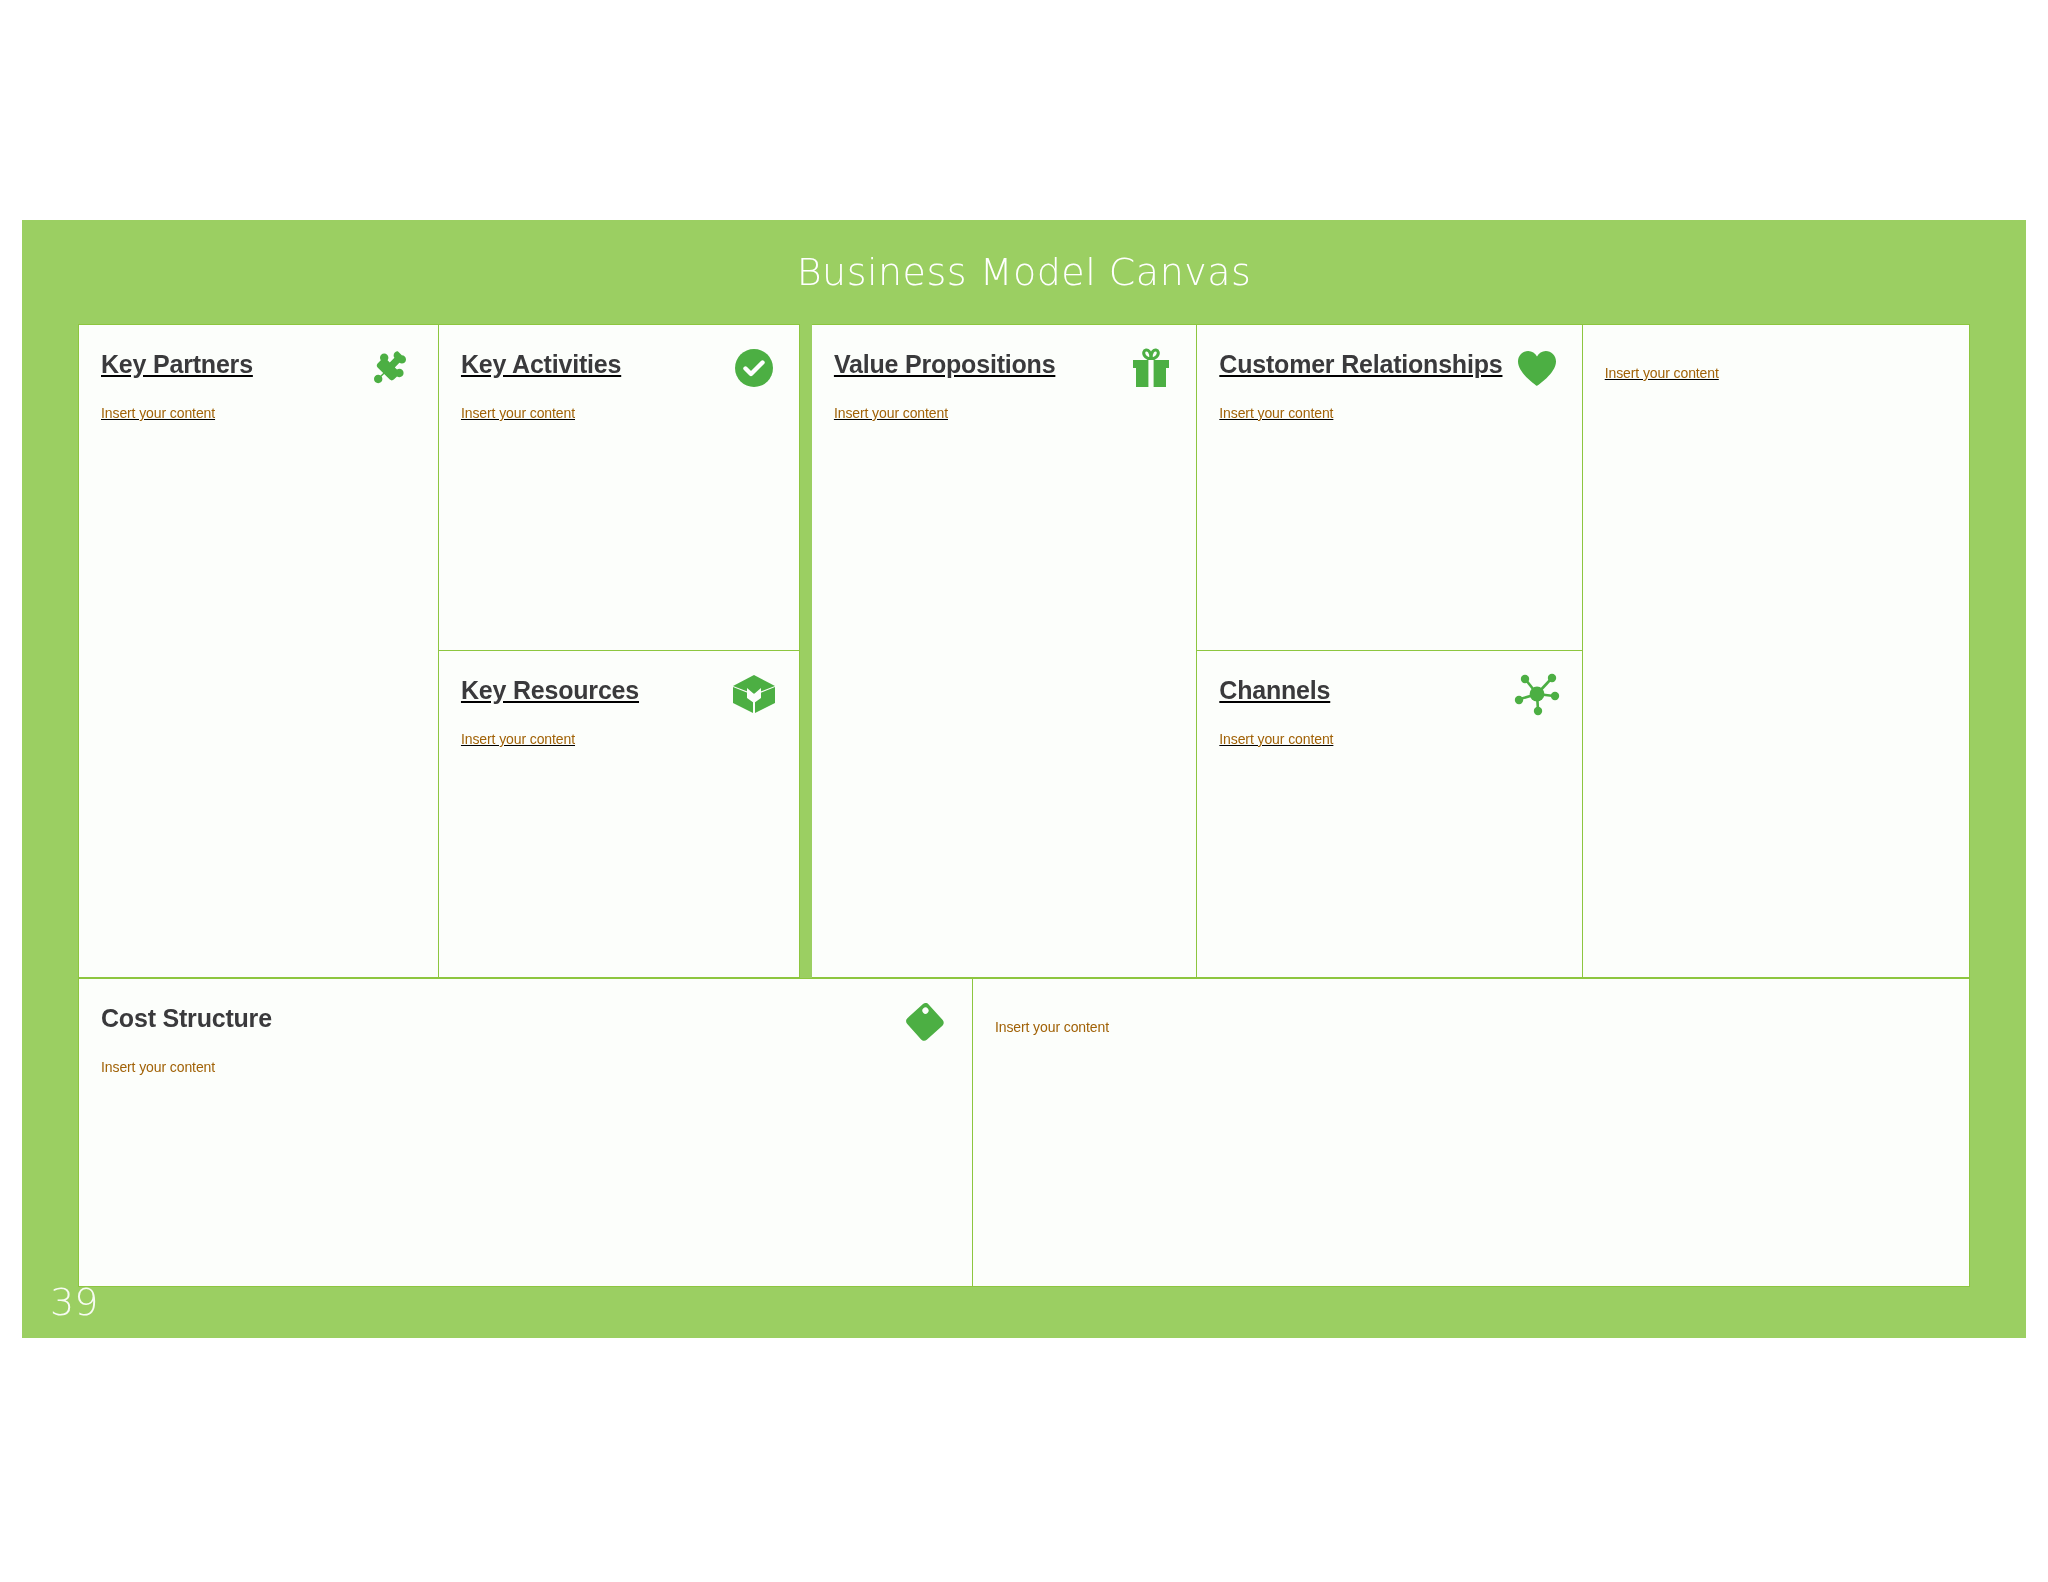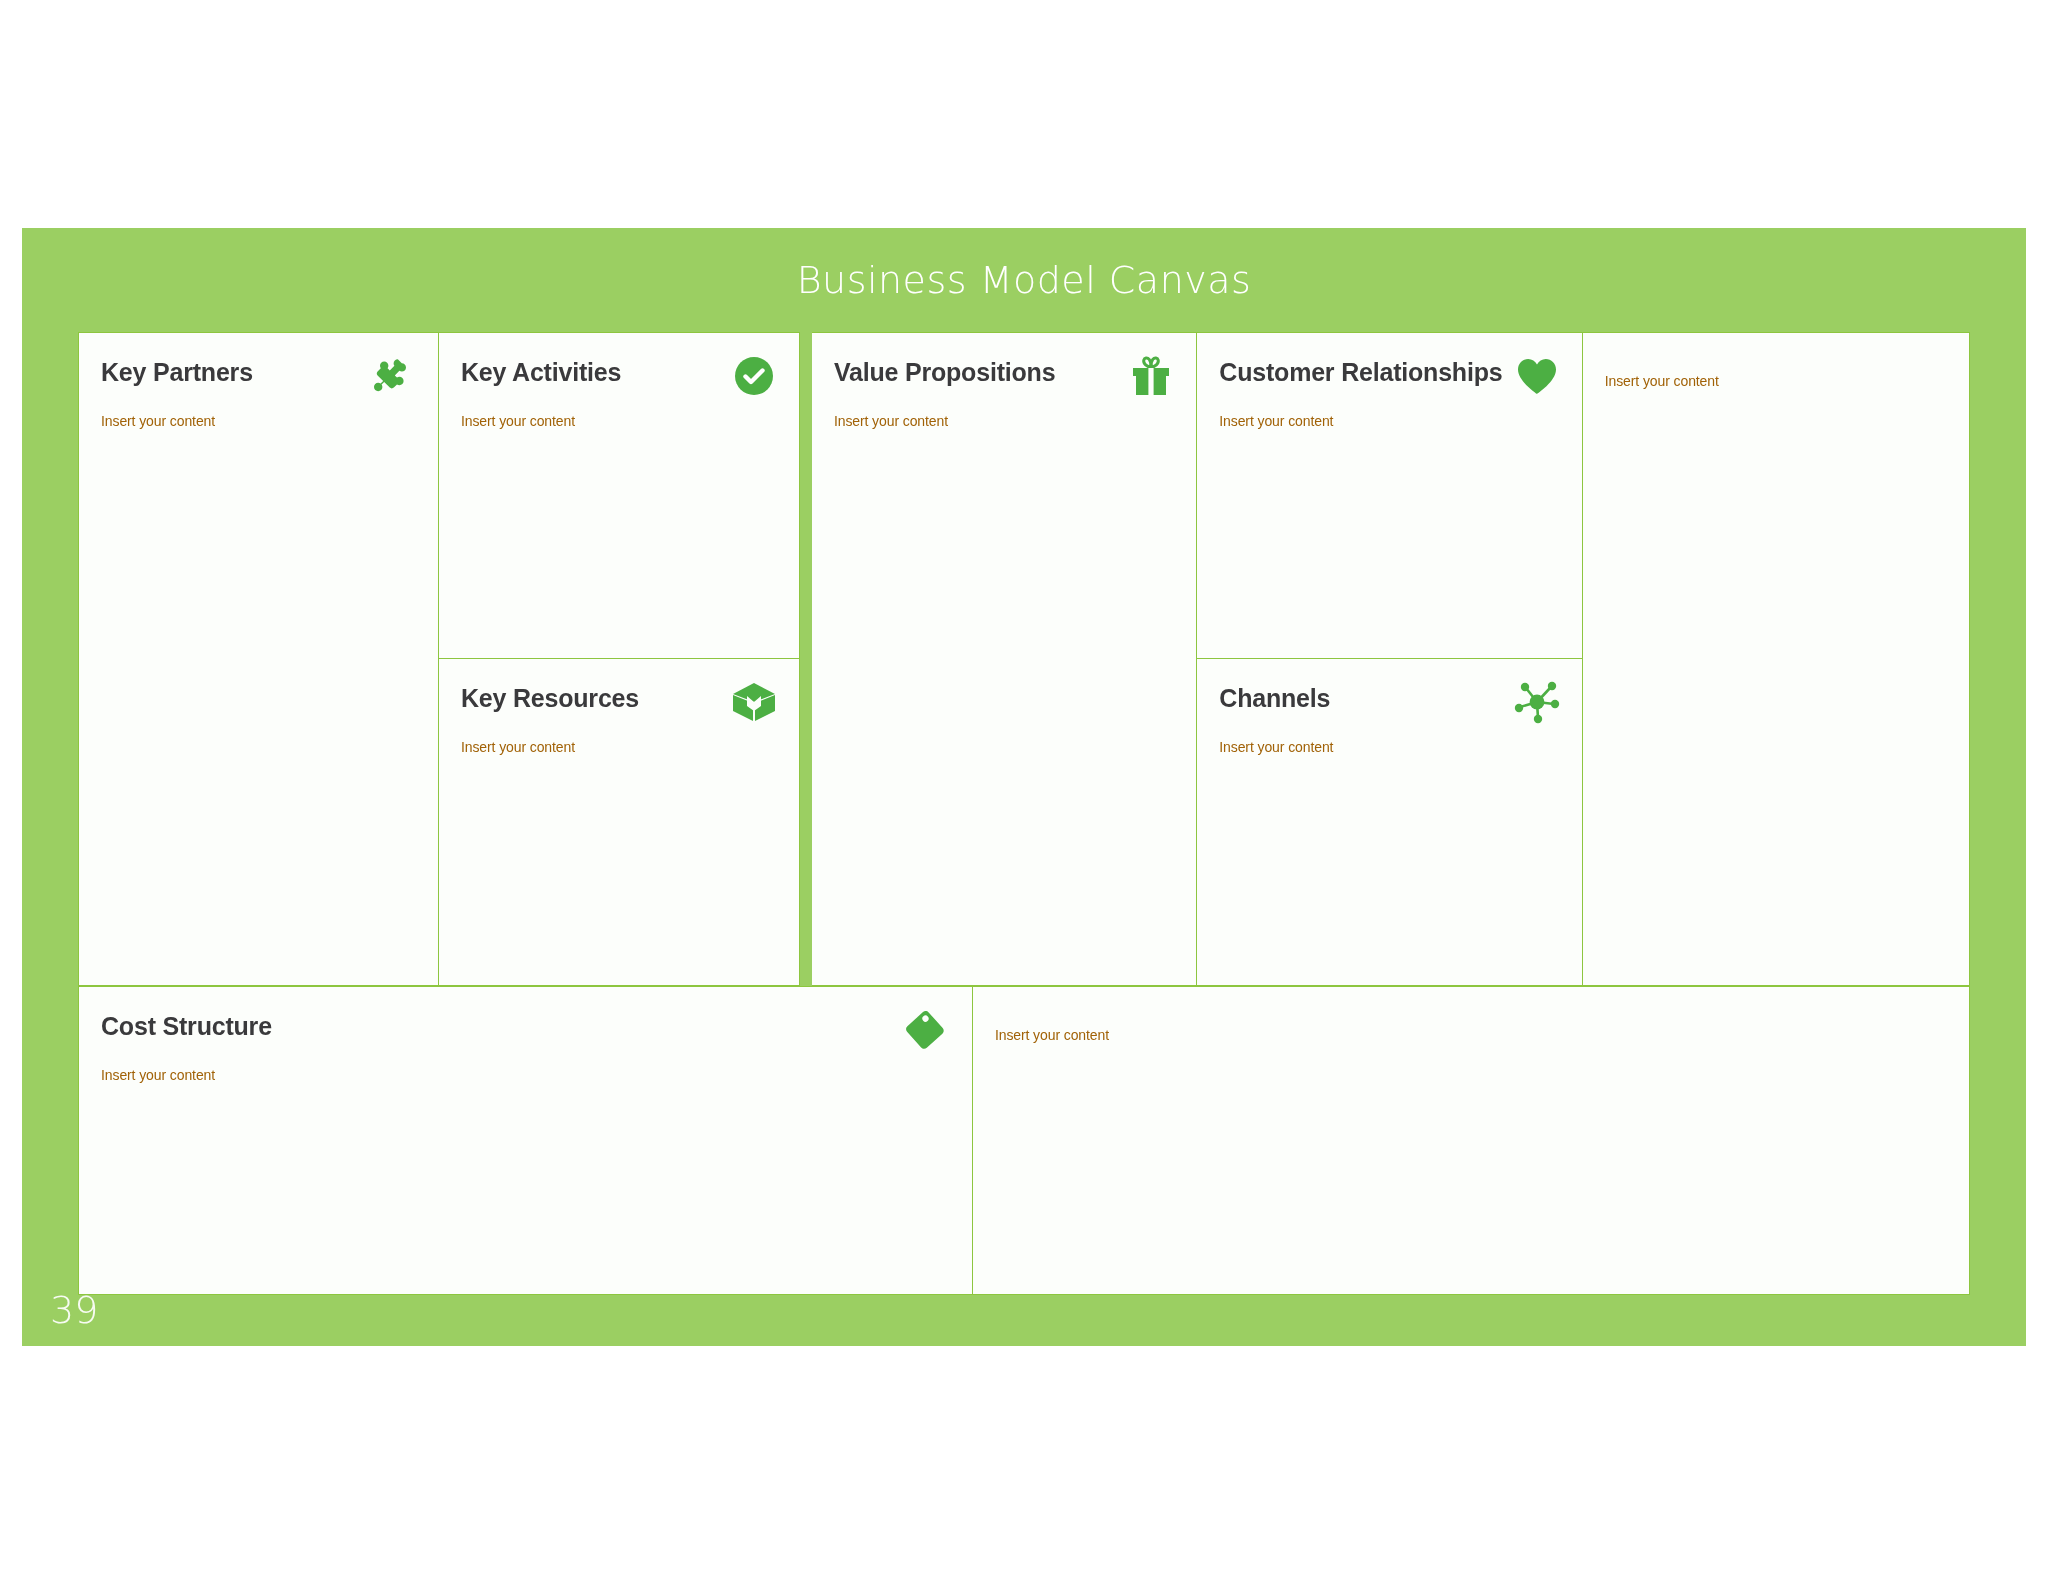--- a/index.html
+++ b/index.html
@@ -11,21 +11,21 @@
     width: 2048px;
     height: 1582px;
     font-family: "Liberation Sans", sans-serif;
     overflow: hidden;
   }
 
   
   .slide {
     position: absolute;
     left: 22px;
-    top: 228px;
+    top: 220px;
     width: 2004px;
     height: 1118px;
     background: #9BCF62;
     box-sizing: border-box;
   }
 
   .slide-title {
     position: absolute;
     top: 30px;
     left: 0;
@@ -59,20 +59,21 @@
     height: 963px;
     display: flex;
     flex-direction: column;
   }
 
   .canvas-top {
     display: flex;
     flex-direction: row;
     height: 681px;
     width: 100%;
+    text-decoration: underline;
   }
 
   .canvas-bottom {
     display: flex;
     flex-direction: row;
     height: 322px;
     width: 100%;
     margin-top: 0px;
   }
 

